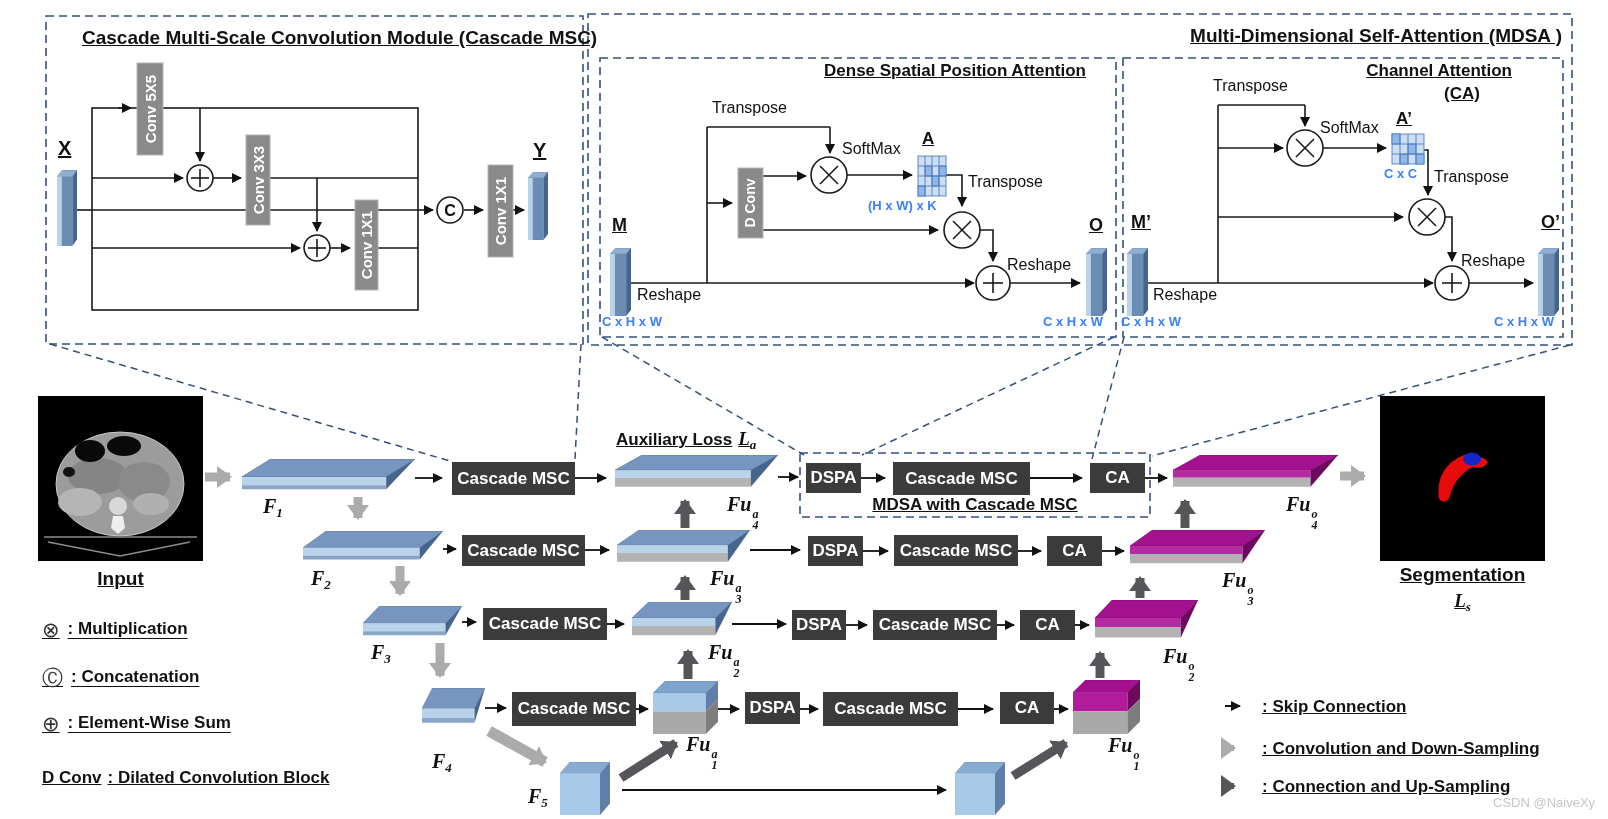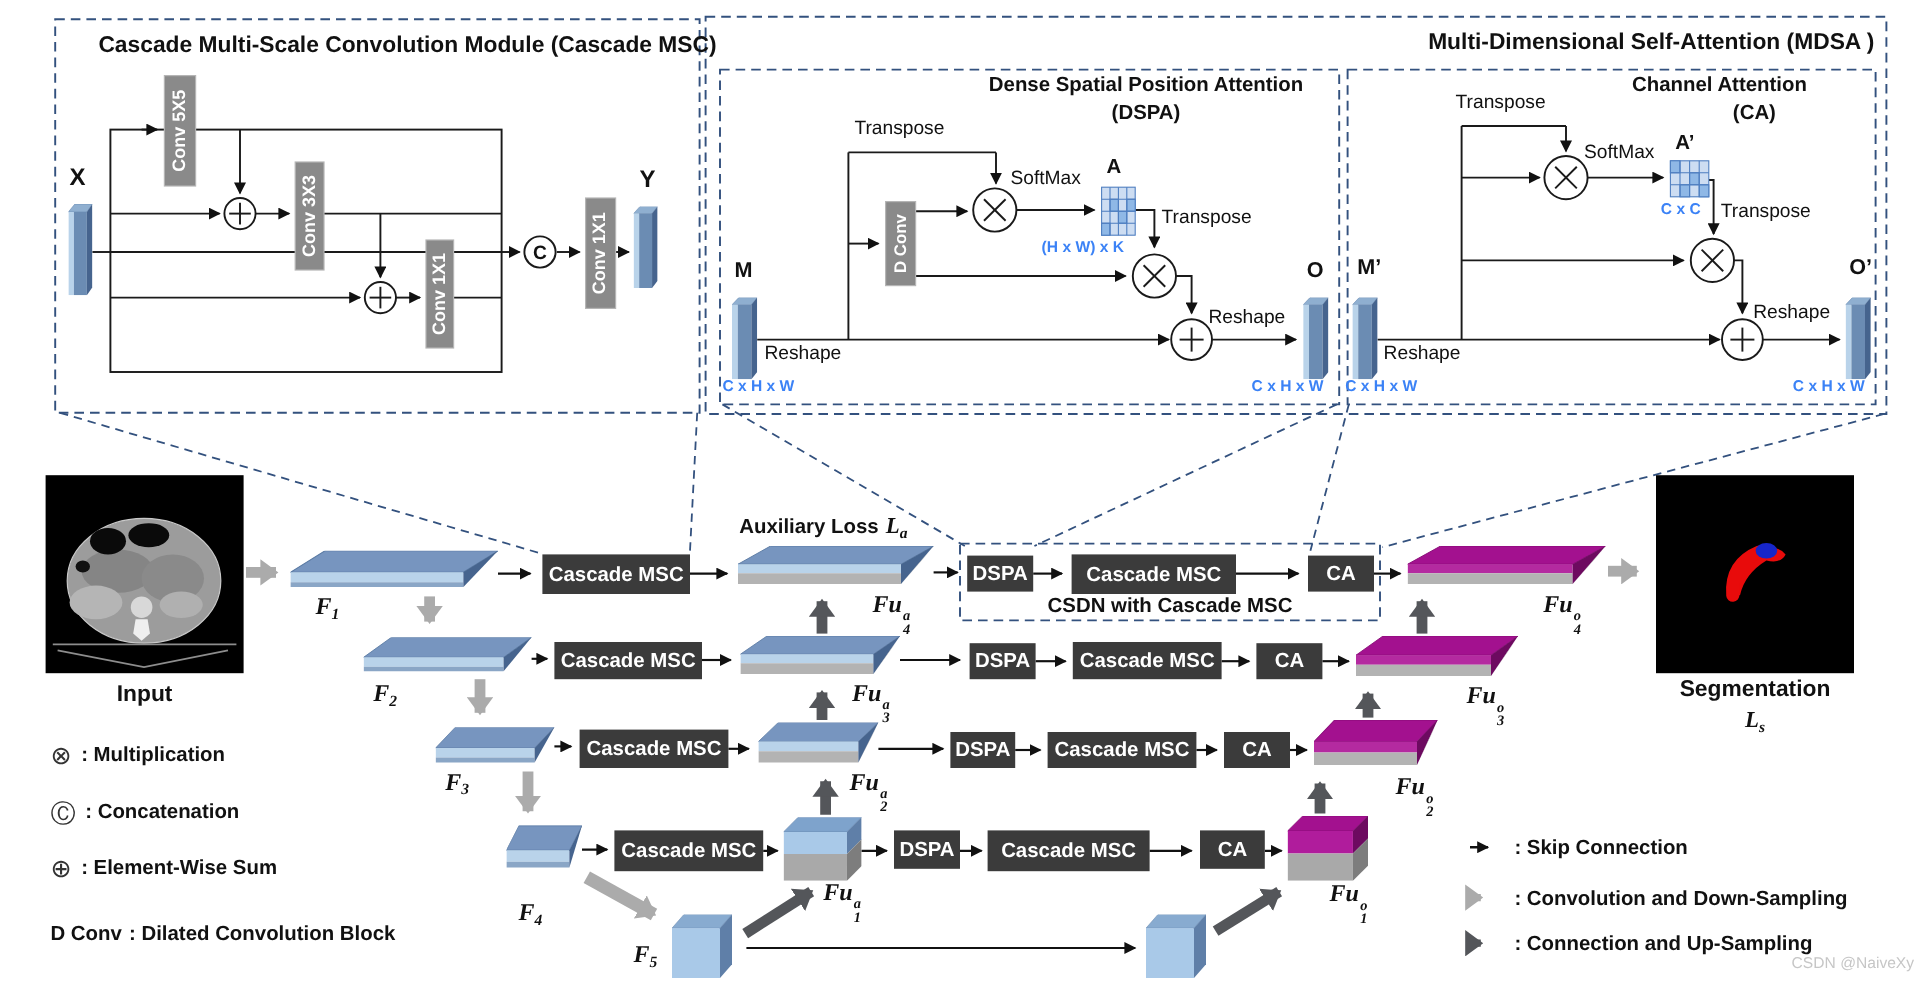--- a/index.html
+++ b/index.html
@@ -1,19 +1,19 @@
 <!DOCTYPE html>
 <html><head>
 <meta charset="utf-8">
 <style>
   html,body{margin:0;padding:0;background:#fff;}
   #canvas{position:relative;width:1608px;height:819px;background:#ffffff;overflow:hidden;
           font-family:"Liberation Sans",sans-serif;color:#111;}
   svg.layer{position:absolute;left:0;top:0;}
-  .abs{position:absolute;}
+  .abs{position:absolute;text-decoration:underline;}
   .lbl{position:absolute;font-weight:bold;color:#111;white-space:nowrap;}
   .t19{font-size:19px;} .t17{font-size:17px;}
   .dim{position:absolute;font-size:13px;font-weight:bold;color:#3b82f6;white-space:nowrap;}
   .plain16{position:absolute;font-size:16px;font-weight:normal;color:#111;white-space:nowrap;}
   .dark-box{position:absolute;background:#3b3b3b;color:#fff;display:flex;align-items:center;justify-content:center;
             font-weight:bold;font-size:17px;white-space:nowrap;}
   .rot-lbl{position:absolute;color:#fff;font-weight:bold;font-size:15px;white-space:nowrap;
            transform:translate(-50%,-50%) rotate(-90deg);transform-origin:center;}
   .math{font-family:"Liberation Serif",serif;font-style:italic;font-weight:bold;color:#111;}
   .m20{position:absolute;font-size:20px;}
@@ -315,22 +315,21 @@
 <div class="lbl t19 abs" style="left:82px;top:27px;width:480px;">Cascade Multi-Scale Convolution Module (Cascade MSC)</div>
 <div class="lbl abs" style="left:58px;top:137px;font-size:20px;">X</div>
 <div class="lbl abs" style="left:533px;top:139px;font-size:20px;">Y</div>
 <div class="rot-lbl" style="left:150px;top:109px;">Conv 5X5</div>
 <div class="rot-lbl" style="left:258px;top:180px;">Conv 3X3</div>
 <div class="rot-lbl" style="left:366px;top:245px;">Conv 1X1</div>
 <div class="rot-lbl" style="left:500px;top:211px;">Conv 1X1</div>
 
 <div class="lbl t19 abs" style="left:1156px;top:25px;width:406px;text-align:right;">Multi-Dimensional Self-Attention (MDSA )</div>
 <div class="lbl t17 abs ctr" style="left:770px;top:61px;width:370px;">Dense Spatial Position Attention</div>
-<div class="lbl t17 abs ctr" style="left:770px;top:84px;width:370px;">(DSPA)</div>
-<div class="lbl t17 abs" style="left:1360px;top:61px;width:240px;text-align:left;">Channel Attention</div>
+<div class="lbl t17 abs" style="left:1272px;top:61px;width:240px;text-align:right;">Channel Attention</div>
 <div class="lbl t17 abs ctr" style="left:1402px;top:84px;width:120px;">(CA)</div>
 
 <div class="lbl abs" style="left:612px;top:215px;font-size:18px;">M</div>
 <div class="plain16" style="left:637px;top:286px;">Reshape</div>
 <div class="dim" style="left:602px;top:314px;">C x H x W</div>
 <div class="plain16" style="left:712px;top:99px;">Transpose</div>
 <div class="rot-lbl" style="left:750px;top:203px;font-size:14px;">D Conv</div>
 <div class="plain16" style="left:842px;top:140px;">SoftMax</div>
 <div class="lbl abs" style="left:922px;top:129px;font-size:17px;">A</div>
 <div class="dim" style="left:868px;top:198px;">(H x W) x K</div>
@@ -397,21 +396,21 @@
       <span>Cascade MSC</span>
     </div>
 <div class="dark-box" style="left:1000px;top:692px;width:54px;height:32px;">
       <span>CA</span>
     </div>
 
 <div class="lbl t19 abs ctr" style="left:38px;top:568px;width:165px;">Input</div>
 <div class="lbl t19 abs ctr" style="left:1380px;top:564px;width:165px;">Segmentation</div>
 <div class="abs ctr" style="left:1380px;top:590px;width:165px;"><span class="math" style="font-size:19px;"><span>L</span><span class="sub">s</span></span></div>
 <div class="lbl t17 abs" style="left:616px;top:428px;"><span>Auxiliary Loss</span><span class="math" style="font-size:19px;margin-left:6px;"><span>L</span><span class="sub">a</span></span></div>
-<div class="lbl t17 abs ctr" style="left:800px;top:495px;width:350px;">CSDN with Cascade MSC</div>
+<div class="lbl t17 abs ctr" style="left:800px;top:495px;width:350px;">MDSA with Cascade MSC</div>
 
 <div class="math m20" style="left:263px;top:495px;"><span>F</span><span class="sub">1</span></div>
 <div class="math m20" style="left:311px;top:567px;"><span>F</span><span class="sub">2</span></div>
 <div class="math m20" style="left:371px;top:641px;"><span>F</span><span class="sub">3</span></div>
 <div class="math m20" style="left:432px;top:730px;margin-top:20px;"><span>F</span><span class="sub">4</span></div>
 <div class="math m20" style="left:528px;top:785px;text-align:right;"><span>F</span><span class="sub">5</span></div>
 <div class="math m20" style="left:727px;top:493px;"><span>Fu</span><span class="supsub">
         <span>a</span>
         <span>4</span>
       </span></div>

